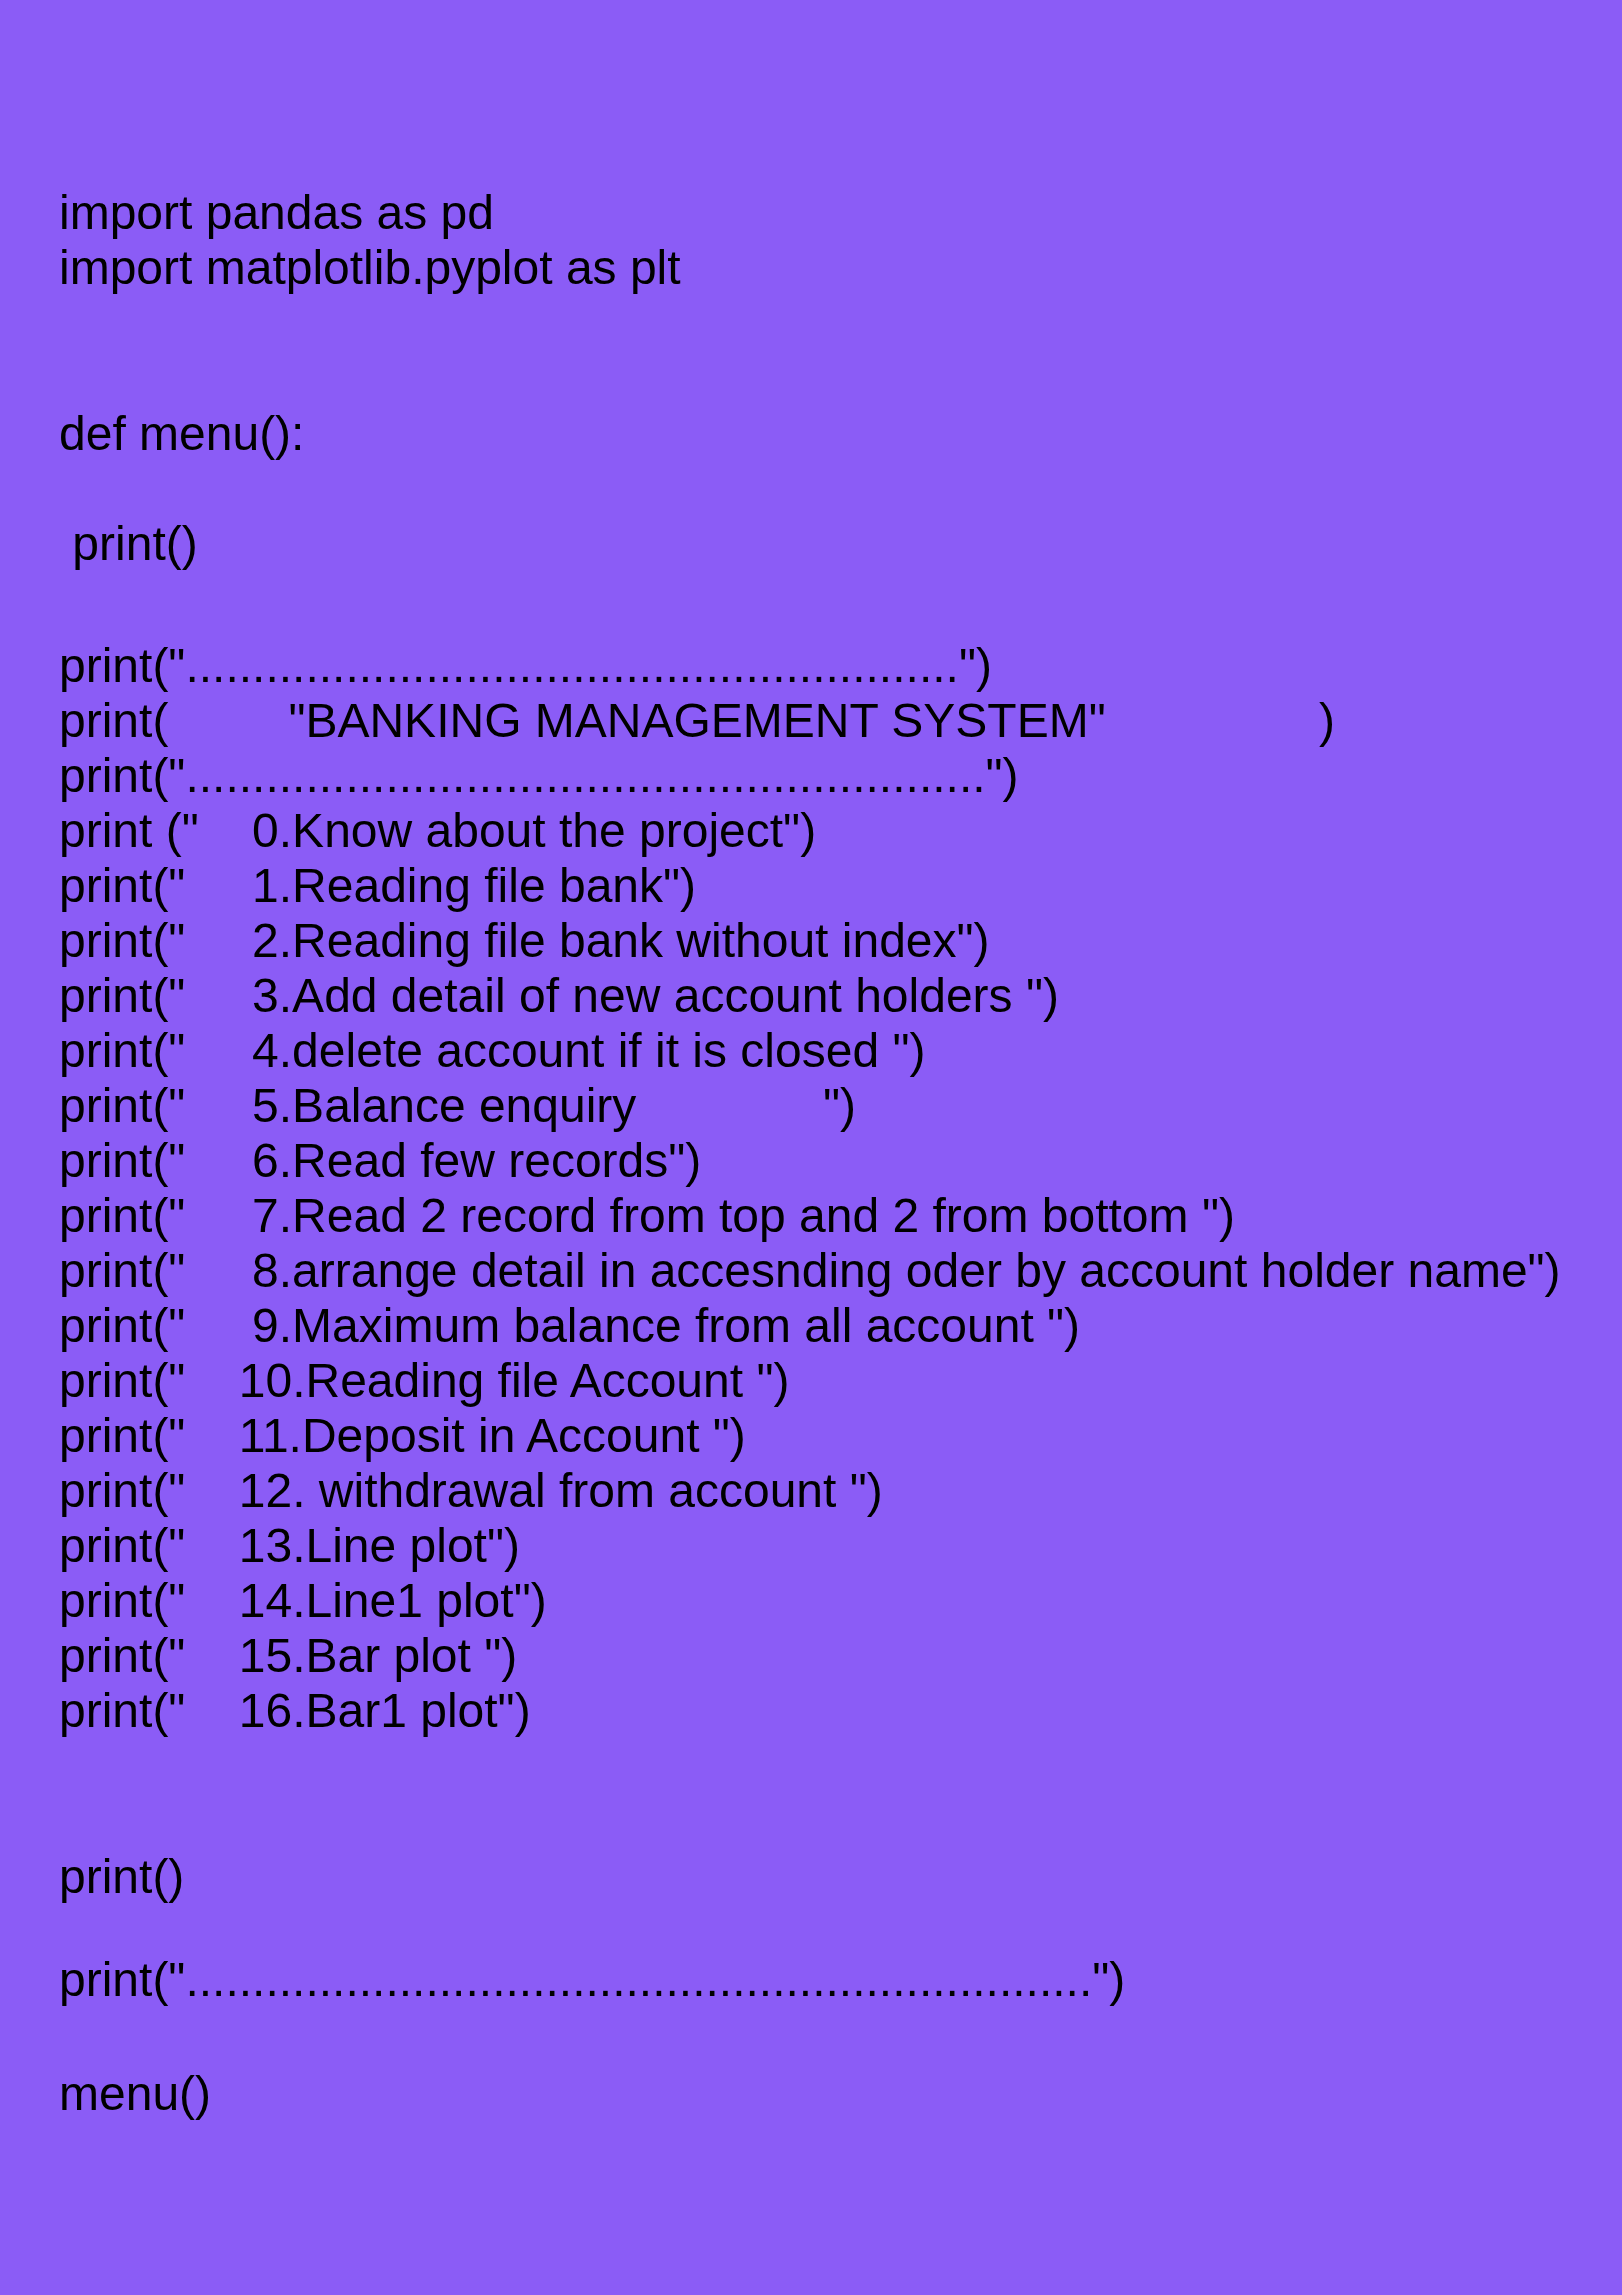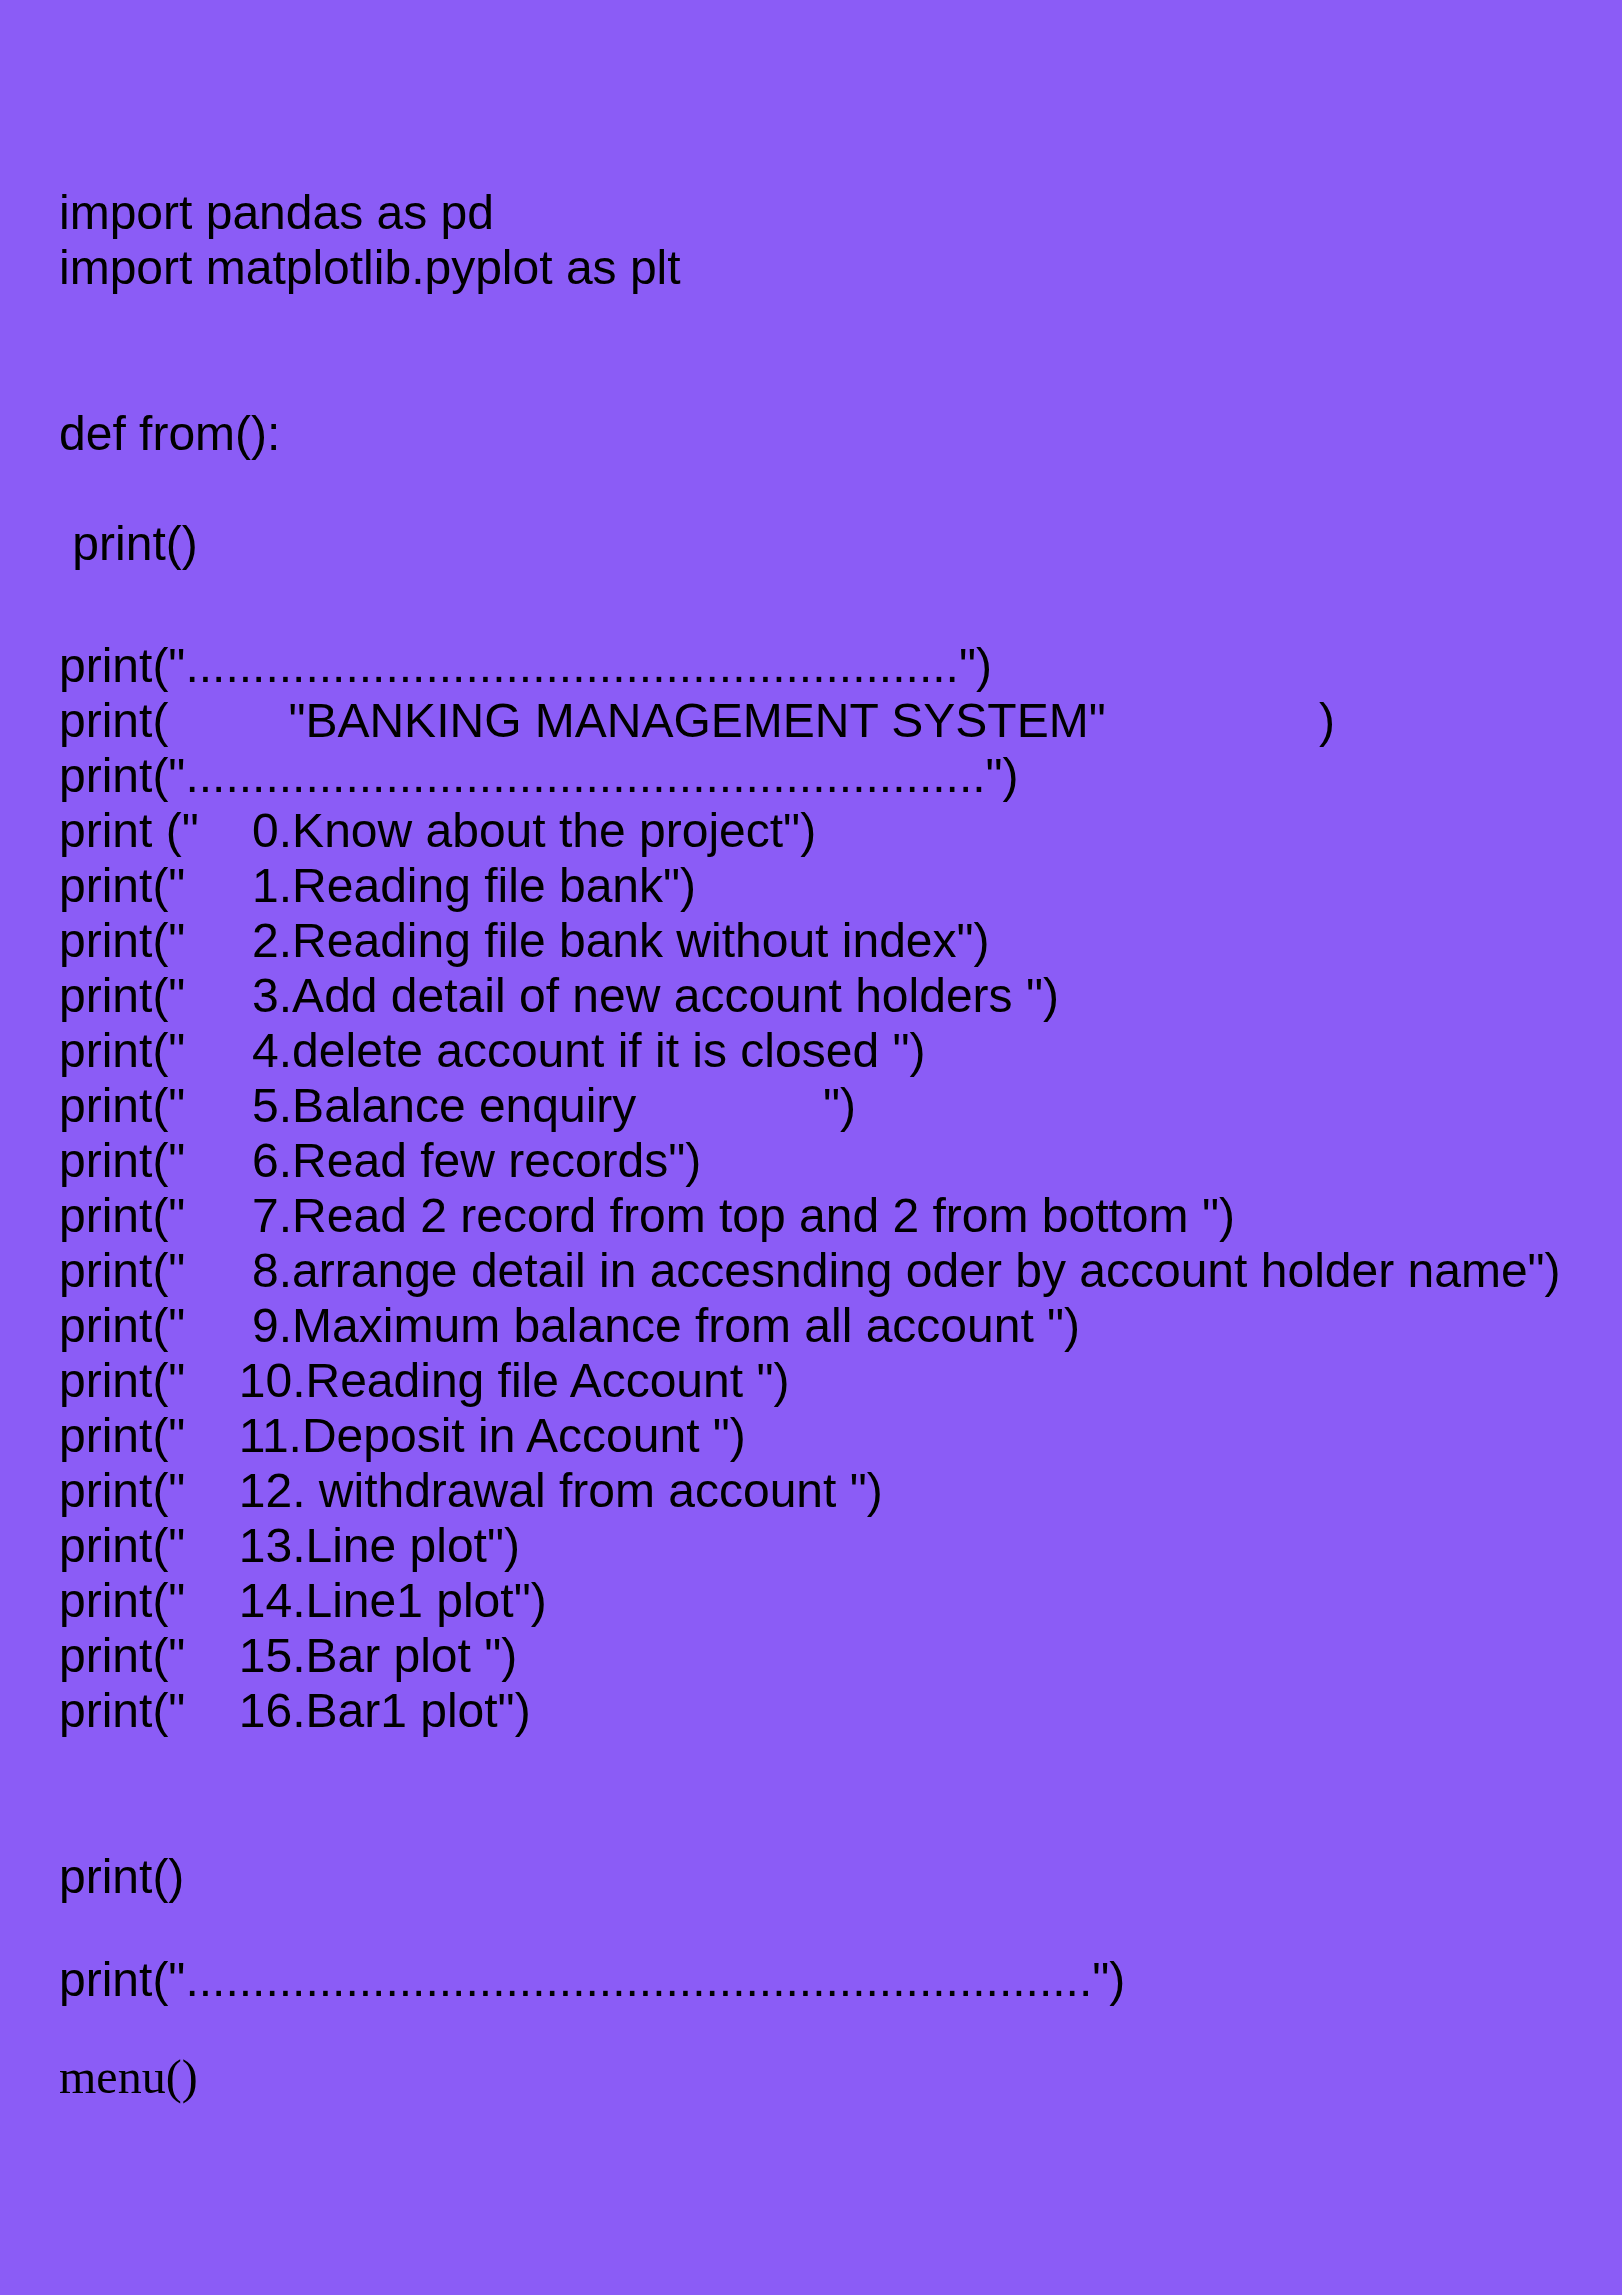--- a/index.html
+++ b/index.html
@@ -30,30 +30,30 @@
     line-height: 55px;
     color: #000000;
     white-space: pre;
     letter-spacing: 0;
   }
   
   .gap-2 { margin-top: 111px; }
   .gap-1 { margin-top: 55px; }
   .gap-85 { margin-top: 67px; }
   .gap-60 { margin-top: 48px; }
-  .gap-80 { margin-top: 42px; font-family: Liberation Serif, serif; }
+  .gap-80 { margin-top: 59px; }
 </style>
 </head>
 <body>
 
 <div class="page">
   <div class="code-listing">
     <div class="code-line">import pandas as pd</div>
     <div class="code-line">import matplotlib.pyplot as plt</div>
-    <div class="code-line gap-2">def from():</div>
+    <div class="code-line gap-2">def menu():</div>
     <div class="code-line gap-1"> print()</div>
     <div class="code-line gap-85">print("..........................................................")</div>
     <div class="code-line">print(         "BANKING MANAGEMENT SYSTEM"                )</div>
     <div class="code-line">print("............................................................")</div>
     <div class="code-line">print ("    0.Know about the project")</div>
     <div class="code-line">print("     1.Reading file bank")</div>
     <div class="code-line">print("     2.Reading file bank without index")</div>
     <div class="code-line">print("     3.Add detail of new account holders ")</div>
     <div class="code-line">print("     4.delete account if it is closed ")</div>
     <div class="code-line">print("     5.Balance enquiry              ")</div>

